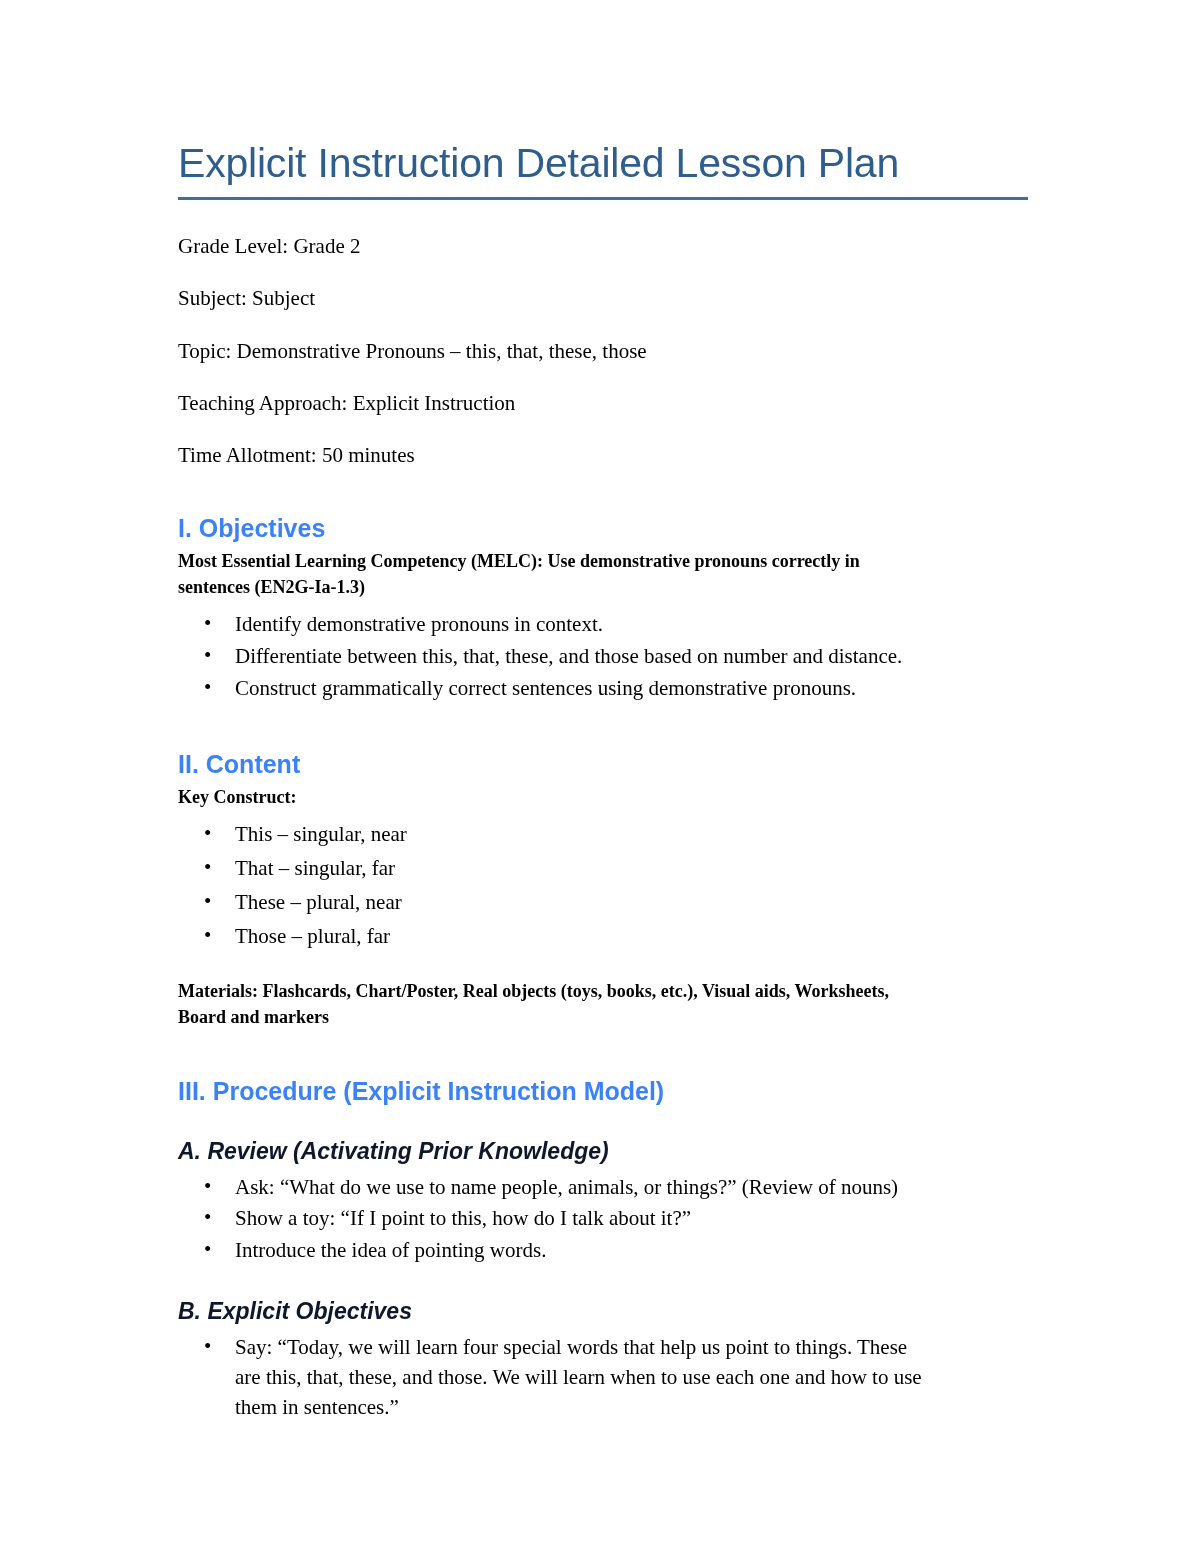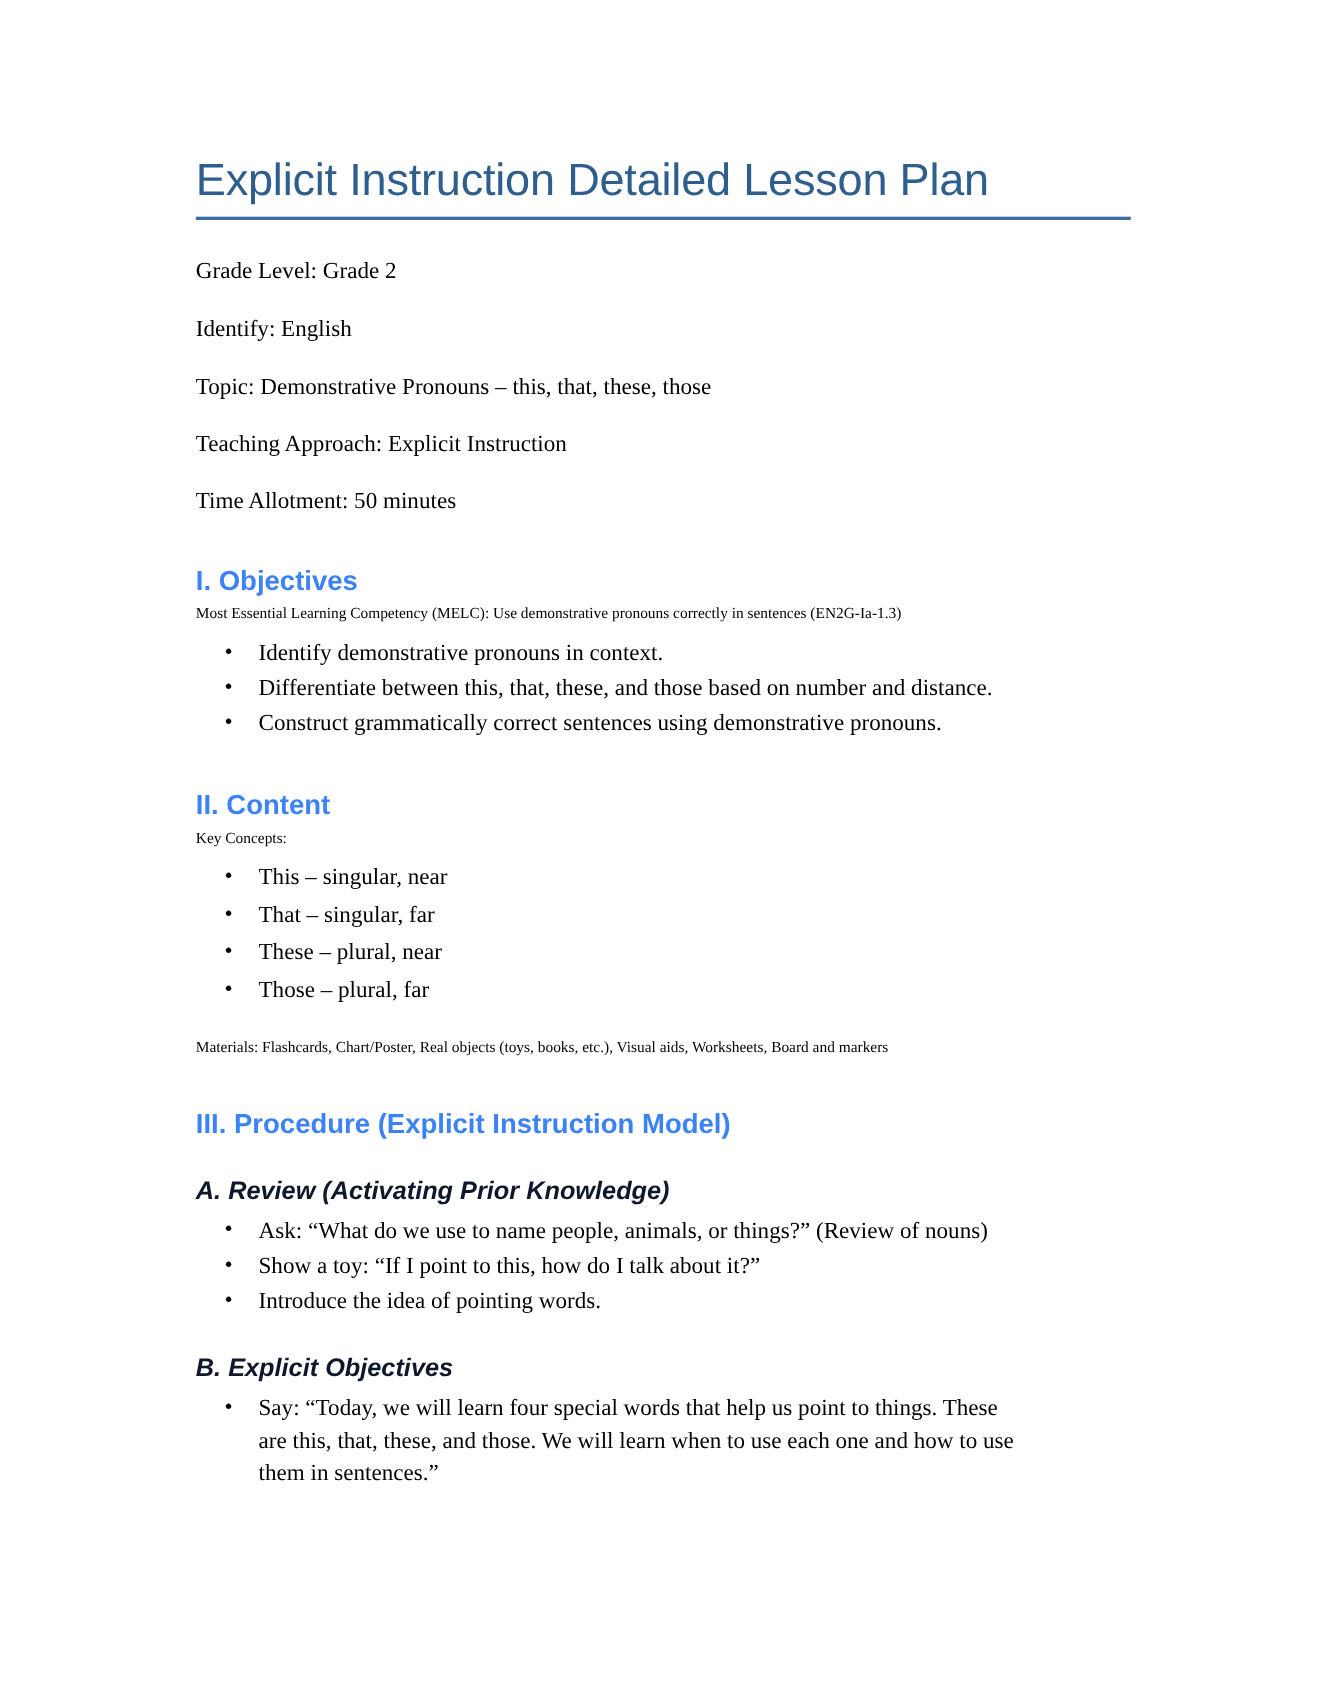--- a/index.html
+++ b/index.html
@@ -49,23 +49,24 @@
   }
   h3.subsection {
     font-family: "Liberation Sans", sans-serif;
     font-size: 23px;
     font-weight: bold;
     color: #0f172a;
     margin: 32px 0 6px 0;
     font-style: italic;
   }
   p.body {
-    font-size: 14px;
+    font-size: 18px;
     line-height: 1.42;
     margin: 0 0 10px 0;
+    font-weight: bold;
   }
   ul.bullets {
     list-style: none;
     margin: 8px 0 10px 0;
     padding: 0;
   }
   ul.bullets li {
     position: relative;
     font-size: 21px;
     line-height: 1.42;
@@ -86,35 +87,35 @@
 </style>
 </head>
 <body>
 
 <div class="page">
 
   <h1 class="doc-title">Explicit Instruction Detailed Lesson Plan</h1>
   <hr class="title-rule">
 
   <p class="meta-line">Grade Level: Grade 2</p>
-  <p class="meta-line">Identify: English</p>
+  <p class="meta-line">Subject: Subject</p>
   <p class="meta-line">Topic: Demonstrative Pronouns – this, that, these, those</p>
   <p class="meta-line">Teaching Approach: Explicit Instruction</p>
   <p class="meta-line">Time Allotment: 50 minutes</p>
 
   <h2 class="section">I. Objectives</h2>
   <p class="body">Most Essential Learning Competency (MELC): Use demonstrative pronouns correctly in sentences (EN2G-Ia-1.3)</p>
   <ul class="bullets">
     <li>Identify demonstrative pronouns in context.</li>
     <li>Differentiate between this, that, these, and those based on number and distance.</li>
     <li>Construct grammatically correct sentences using demonstrative pronouns.</li>
   </ul>
 
   <h2 class="section">II. Content</h2>
-  <p class="body">Key Concepts:</p>
+  <p class="body">Key Construct:</p>
   <ul class="bullets loose">
     <li>This – singular, near</li>
     <li>That – singular, far</li>
     <li>These – plural, near</li>
     <li>Those – plural, far</li>
   </ul>
   <div class="gap-md"></div>
   <p class="body">Materials: Flashcards, Chart/Poster, Real objects (toys, books, etc.), Visual aids, Worksheets, Board and markers</p>
 
   <h2 class="section">III. Procedure (Explicit Instruction Model)</h2>

